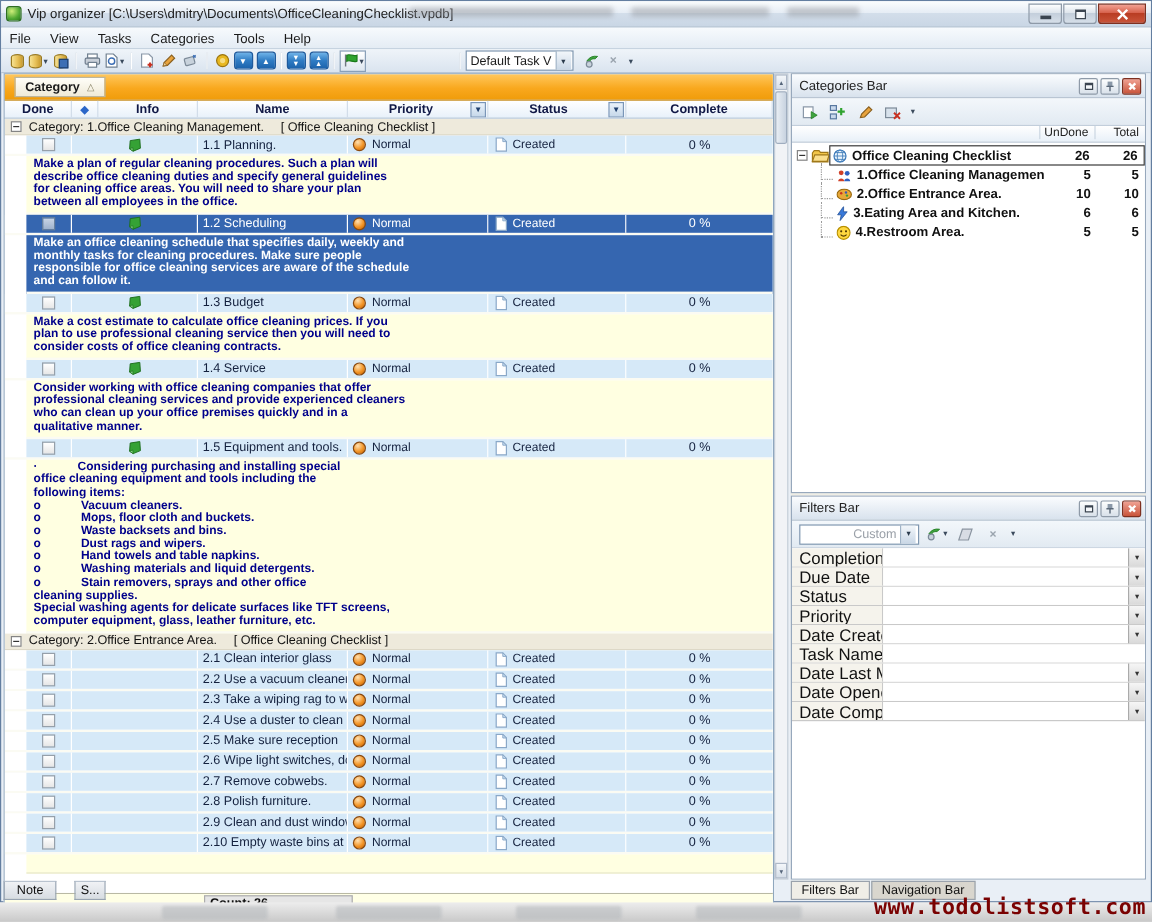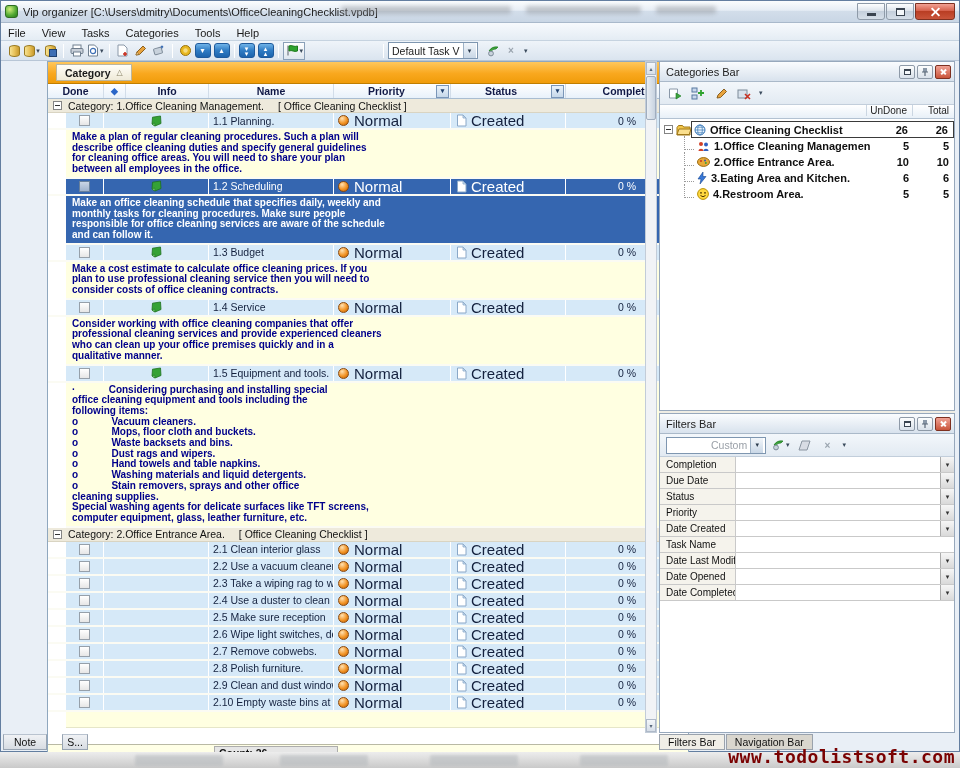--- a/index.html
+++ b/index.html
@@ -39,21 +39,21 @@
   .bluebtn { width:16px; height:15px; border-radius:3px; border:1px solid #1E5A9C;
     background:linear-gradient(#6FB3E8,#2F7CC4 50%,#1C63AC); color:#FFF; display:flex; flex-direction:column; align-items:center; justify-content:center; }
   .bluebtn span { font-size:8px; line-height:7px; color:#FFF; }
   .bluebtn.dbl span { line-height:5px; font-size:7px; }
   .combo { height:17px; background:#FFF; border:1px solid #7E96B0; display:flex; align-items:center; }
   .combo .cval { font-size:10.5px; padding:0 3px; color:#1A1A1A; white-space:nowrap; overflow:hidden; }
   .combo .cbtn { width:13px; height:100%; border-left:1px solid #9FB2C6; background:linear-gradient(#F2F6FA,#C9D7E6); display:flex; align-items:center; justify-content:center; font-size:7px; color:#2A3A4C; }
   .gray-x { font-size:10px; color:#9AA4AE; font-weight:bold; }
 
   
-  .left-area { position:absolute; left:2px; top:60px; width:642px; height:700px; background:#FFF; border:1px solid #8FA7BE; display:flex; flex-direction:column;margin-left:44px; }
+  .left-area { position:absolute; left:2px; top:60px; width:642px; height:700px; background:#FFF; border:1px solid #8FA7BE; display:flex; flex-direction:column; }
   .groupby-bar { height:22px; background:linear-gradient(#FFC75C,#F9A81E 55%,#F09C0A); border-bottom:1px solid #C07E00; display:flex; align-items:center; padding-left:8px; flex:none; }
   .groupby-chip { height:17px; background:linear-gradient(#FFFEF8,#EFEAD8); border:1px solid #BCB69E; display:flex; align-items:center; padding:0 8px; gap:6px; }
   .groupby-chip .glabel { font-size:10.5px; font-weight:bold; color:#1A1A1A; }
   .groupby-chip .gsort { font-size:8px; color:#8A8468; }
 
   .grid-header { height:15px; flex:none; display:flex; background:linear-gradient(#FFFFFF,#E8F1FA); border-bottom:1px solid #A9BDD1; }
   .hcell { font-size:10.5px; font-weight:bold; color:#101846; display:flex; align-items:center; justify-content:center; border-right:1px solid #D2DDE9; overflow:hidden; }
   .h-done{width:56px;} .h-attach{width:22px;} .h-info{width:83px;} .h-name{width:125px; justify-content:center;} .h-priority{width:117px;} .h-status{width:115px;} .h-complete{flex:1;}
   .diamond { font-size:9px; color:#2A66C8; }
   .fbtn { width:13px; height:13px; margin-left:auto; margin-right:1px; border:1px solid #7A96B8; background:linear-gradient(#EAF2FA,#C6D8EA); display:flex; align-items:center; justify-content:center; font-size:7px; color:#20406E; flex:none; }
@@ -74,21 +74,21 @@
   .c-info { width:105px; justify-content:center; }
   .c-name { width:125px; padding-left:4px; }
   .c-priority { width:117px; }
   .c-status { width:115px; }
   .c-complete { flex:1; justify-content:center; border-right:none; }
   .checkbox { width:11px; height:11px; background:linear-gradient(#FFFFFF,#E6E6E6); border:1px solid #96A0AA; }
   .p-ball { width:11px; height:11px; border-radius:50%; flex:none; margin:0 5px 0 4px;
     background:radial-gradient(circle at 35% 28%, #FFE0B0, #F29426 55%, #BE5C00); border:1px solid #8A4A10; }
   .icon-wrap { display:flex; align-items:center; }
   .c-status .icon-wrap { margin:0 4px 0 5px; }
-  .cell-text { font-size:15px; }
+  .cell-text { font-size:10px; }
 
   .task-row.selected .cell { background:#3566B0; color:#FFFFFF; }
   .task-row.selected .c-indent { background:#FFF; }
   .task-row.selected .checkbox { background:linear-gradient(#C9D5E5,#9EB2CD); border-color:#68809C; }
 
   .note-row { margin-left:18px; background:#FFFFE1; border-bottom:2px solid #FBFBF3; color:#00008B;
     font-size:10px; line-height:10.7px; font-weight:bold; padding:2px 6px 2px 6px; white-space:pre-wrap; }
   .note-row.selected { background:#3566B0; color:#FFFFFF; }
   .blank-row { margin-left:18px; height:16px; background:#FFFFE1; border-bottom:1px solid #E6E6C8; }
 
@@ -130,21 +130,21 @@
   .tree-root-box { flex:1; display:flex; align-items:center; border:1px solid #3A3A3A; height:17px; padding-left:2px; }
   .tree-row .num { width:44px; text-align:right; padding-right:5px; font-weight:bold; }
   .tree-row .num.total { width:40px; }
   .tree-item { padding-left:24px; height:16px; }
   .tree-conn { width:10px; height:14px; border-left:1px dotted #9A9A9A; border-bottom:1px dotted #9A9A9A; margin:-6px 3px 0 0; }
   .tree-label { margin-left:4px; white-space:nowrap; overflow:hidden; flex:1; }
   .tree-root-label { margin-left:4px; white-space:nowrap; flex:1; }
 
   .filter-rows { flex:1; background:#FFF; }
   .frow { height:16px; display:flex; align-items:stretch; border-bottom:1px solid #C9C9C9; }
-  .flabel { width:76px; background:#F5F3EC; border-right:1px solid #C9C9C9; font-size:10px; color:#111; display:flex; align-items:center; padding-left:6px; white-space:nowrap; overflow:hidden; flex:none; }
+  .flabel { width:76px; background:#F5F3EC; border-right:1px solid #C9C9C9; font-size:14px; color:#111; display:flex; align-items:center; padding-left:6px; white-space:nowrap; overflow:hidden; flex:none; }
   .fvalue { flex:1; background:#FFF; }
   .fdrop { width:14px; border-left:1px solid #AAAAAA; background:linear-gradient(#F6F6F6,#D9D9D9); display:flex; align-items:center; justify-content:center; font-size:7px; color:#333; flex:none; }
 
   .right-tabs { position:absolute; left:658px; top:733px; height:17px; display:flex; gap:1px; }
   .rtab { height:16px; border:1px solid #9AA2AC; font-size:10.5px; color:#111; display:flex; align-items:center; padding:0 8px; background:#D9D6CE; }
   .rtab.active { background:#F0EEE7; }
 
   
   .bottom-strip { position:absolute; left:0; top:752px; width:960px; height:16px; background:linear-gradient(#EDEDED,#C9C9C9); }
   .tb-ghost { position:absolute; top:3px; height:11px; width:88px; background:#B4B8BC; opacity:.55; filter:blur(1.5px); border-radius:2px; }

